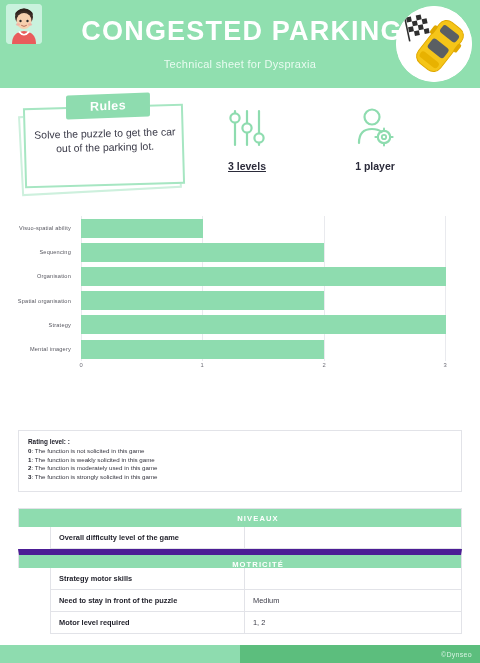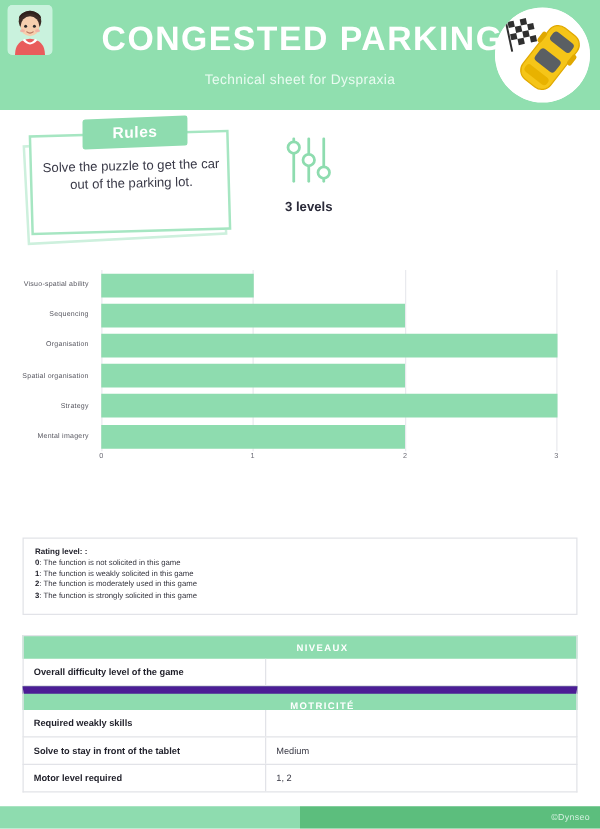--- a/index.html
+++ b/index.html
@@ -100,21 +100,21 @@
     line-height:24px;
     font-size:12.5px;
     font-weight:bold;
     color:#ffffff;
     letter-spacing:.4px;
   }
   .feature{
     position:absolute;top:14px;
     width:110px;text-align:center;
   }
-  .feature.levels{left:192px;}
+  .feature.levels{left:192px;text-decoration:underline;}
   .feature.player{left:320px;}
   .feature .ic{height:52px;display:flex;align-items:center;justify-content:center;}
   .feature .cap{
     margin-top:6px;
     font-size:10.5px;
     font-weight:bold;
     color:#2b2b3a;
   }
 
   
@@ -204,20 +204,21 @@
     border-bottom:none;
     box-sizing:border-box;
     padding-left:36px;
   }
   .tbl-row{
     display:flex;
     height:22px;
     border:1px solid #e2e3e8;
     border-top:none;
     box-sizing:border-box;
+    margin-left:32px;
   }
   .tbl-row .c1{
     width:194px;
     display:flex;align-items:center;
     padding-left:8px;
     font-size:7.4px;
     font-weight:bold;
     color:#1f1f29;
     border-right:1px solid #e2e3e8;
     box-sizing:border-box;
@@ -319,20 +320,37 @@
           <line x1="35" y1="6" x2="35" y2="40"></line>
         </g>
         <circle cx="11" cy="13" r="4.6" fill="#ffffff" stroke="#8edcaf" stroke-width="2.2"></circle>
         <circle cx="23" cy="23" r="4.6" fill="#ffffff" stroke="#8edcaf" stroke-width="2.2"></circle>
         <circle cx="35" cy="33" r="4.6" fill="#ffffff" stroke="#8edcaf" stroke-width="2.2"></circle>
       </svg>
     </div>
     <div class="cap">3 levels</div>
   </div>
 
+  <div class="feature player">
+    <div class="ic">
+      <svg width="46" height="46" viewBox="0 0 46 46">
+        <circle cx="20" cy="12" r="7.5" fill="none" stroke="#8edcaf" stroke-width="2.2"></circle>
+        <path d="M7 38 Q7 24 20 24 Q26 24 29.5 27" fill="none" stroke="#8edcaf" stroke-width="2.2" stroke-linecap="round"></path>
+        <circle cx="32" cy="32" r="6.2" fill="none" stroke="#8edcaf" stroke-width="2.2"></circle>
+        <circle cx="32" cy="32" r="2.2" fill="none" stroke="#8edcaf" stroke-width="1.8"></circle>
+        <g stroke="#8edcaf" stroke-width="2" stroke-linecap="round">
+          <line x1="32" y1="23.4" x2="32" y2="26"></line>
+          <line x1="32" y1="38" x2="32" y2="40.6"></line>
+          <line x1="23.4" y1="32" x2="26" y2="32"></line>
+          <line x1="38" y1="32" x2="40.6" y2="32"></line>
+        </g>
+      </svg>
+    </div>
+    <div class="cap">1 player</div>
+  </div>
 </div>
 
 <div class="chart">
   <div class="chart-inner">
     <div class="cat-labels">
       <div class="cat-row">
           <span>Visuo-spatial ability</span>
         </div>
       <div class="cat-row">
           <span>Sequencing</span>
@@ -405,24 +423,24 @@
 
 <div class="tables">
 
   <div class="tbl-head">NIVEAUX</div>
   <div class="tbl-row">
     <div class="c1">Overall difficulty level of the game</div>
   </div>
 
   <div class="tbl-head" style="border-top:6px solid #4c1d95;">MOTRICITÉ</div>
   <div class="tbl-row">
-    <div class="c1">Required weakly skills</div>
+    <div class="c1">Strategy motor skills</div>
   </div>
   <div class="tbl-row">
-    <div class="c1">Solve to stay in front of the tablet</div>
+    <div class="c1">Need to stay in front of the puzzle</div>
     <div class="c2">Medium</div>
   </div>
   <div class="tbl-row">
     <div class="c1">Motor level required</div>
     <div class="c2">1, 2</div>
   </div>
 </div>
 
 <div class="footer">
   <div class="footer-left"></div>

